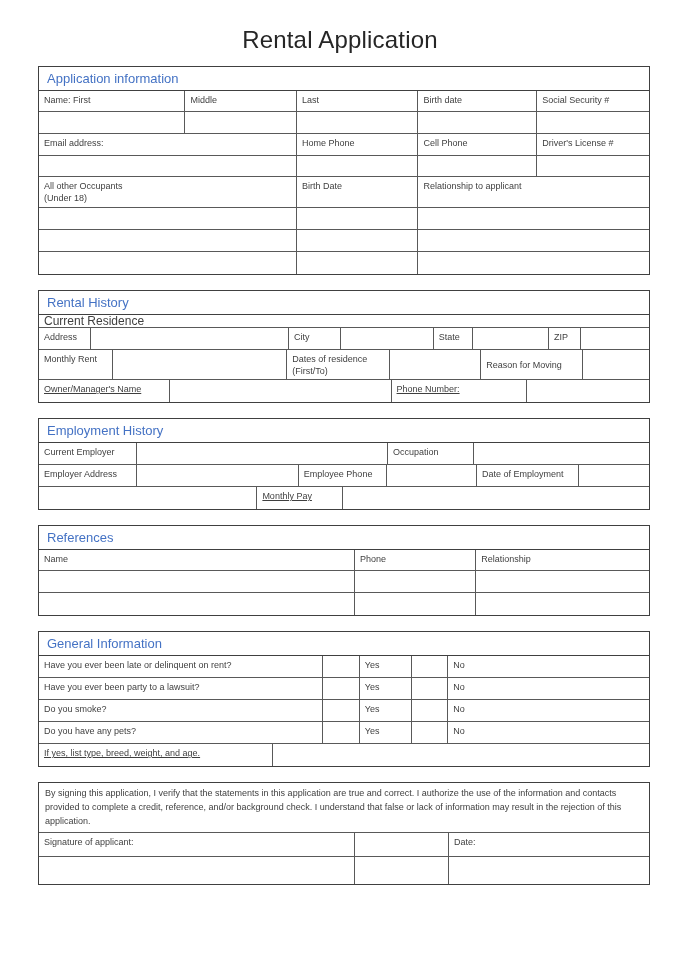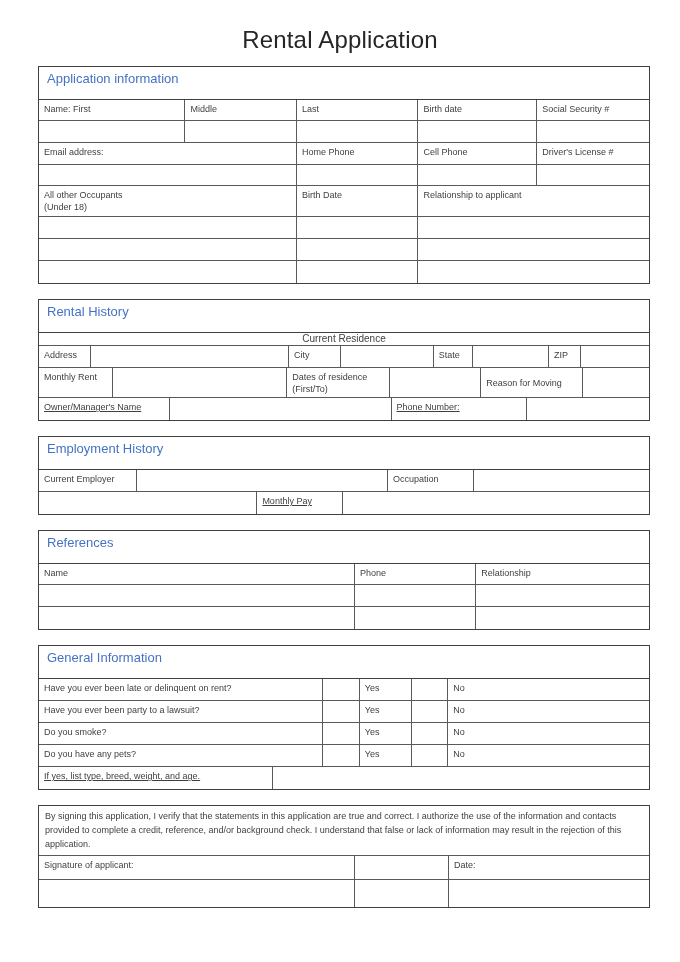--- a/index.html
+++ b/index.html
@@ -11,33 +11,33 @@
   }
   .page-title {
     text-align:center; font-size:24px; font-weight:400;
     color:#262626; padding-top:26px; line-height:28px;
     letter-spacing:0.2px;
   }
   .form-wrap { width:612px; margin:12px 30px 0 38px; }
   .sec { border:1px solid #404040; margin-bottom:15px; background:#fff; }
   .sh {
     color:#4472c4; font-size:13px; font-weight:400;
-    padding:4px 8px 13px 8px; border-bottom:1px solid #404040;
+    padding:4px 8px 4px 8px; border-bottom:1px solid #404040;
     line-height:15px;
   }
   .row { display:flex; border-bottom:1px solid #595959; align-items:stretch; }
   .row:last-child { border-bottom:none;text-decoration:underline; }
   .c {
     border-right:1px solid #595959;
     padding:3px 5px 2px 5px; font-size:9px; line-height:12px;
     overflow:hidden; flex:0 0 auto;
   }
   .c:last-child { border-right:none; }
   .fill { flex:1 1 auto; }
-  .sub { font-size:10px; padding:1px 5px; line-height:10px;text-align:center; }
+  .sub { font-size:12px; padding:1px 5px; line-height:10px; }
   .para { font-size:9px; line-height:14px; padding:3px 6px 4px 6px; }
   .h12 { min-height:12px; }
   .h21 { min-height:21px; }
   .h22 { min-height:22px; }
   .h24 { min-height:24px; }
   .h27 { min-height:27px; }
   .h28 { min-height:28px; }
   .h31 { min-height:31px; }
 </style>
 </head>
@@ -144,20 +144,28 @@
   <div class="sec">
     <div class="sh">Employment History</div>
 
     <div class="row h22">
       <div class="c" style="width:16%">Current Employer</div>
       <div class="c" style="width:41.2%"></div>
       <div class="c" style="width:14.1%">Occupation</div>
       <div class="c fill"></div>
     </div>
 
+    <div class="row h22">
+      <div class="c" style="width:16%">Employer Address</div>
+      <div class="c" style="width:26.6%"></div>
+      <div class="c" style="width:14.5%">Employee Phone</div>
+      <div class="c" style="width:14.7%"></div>
+      <div class="c" style="width:16.7%">Date of Employment</div>
+      <div class="c fill"></div>
+    </div>
 
     <div class="row h22">
       <div class="c" style="width:35.8%"></div>
       <div class="c" style="width:14.1%">Monthly Pay</div>
       <div class="c fill"></div>
     </div>
   </div>
 
   <div class="sec">
     <div class="sh">References</div>

